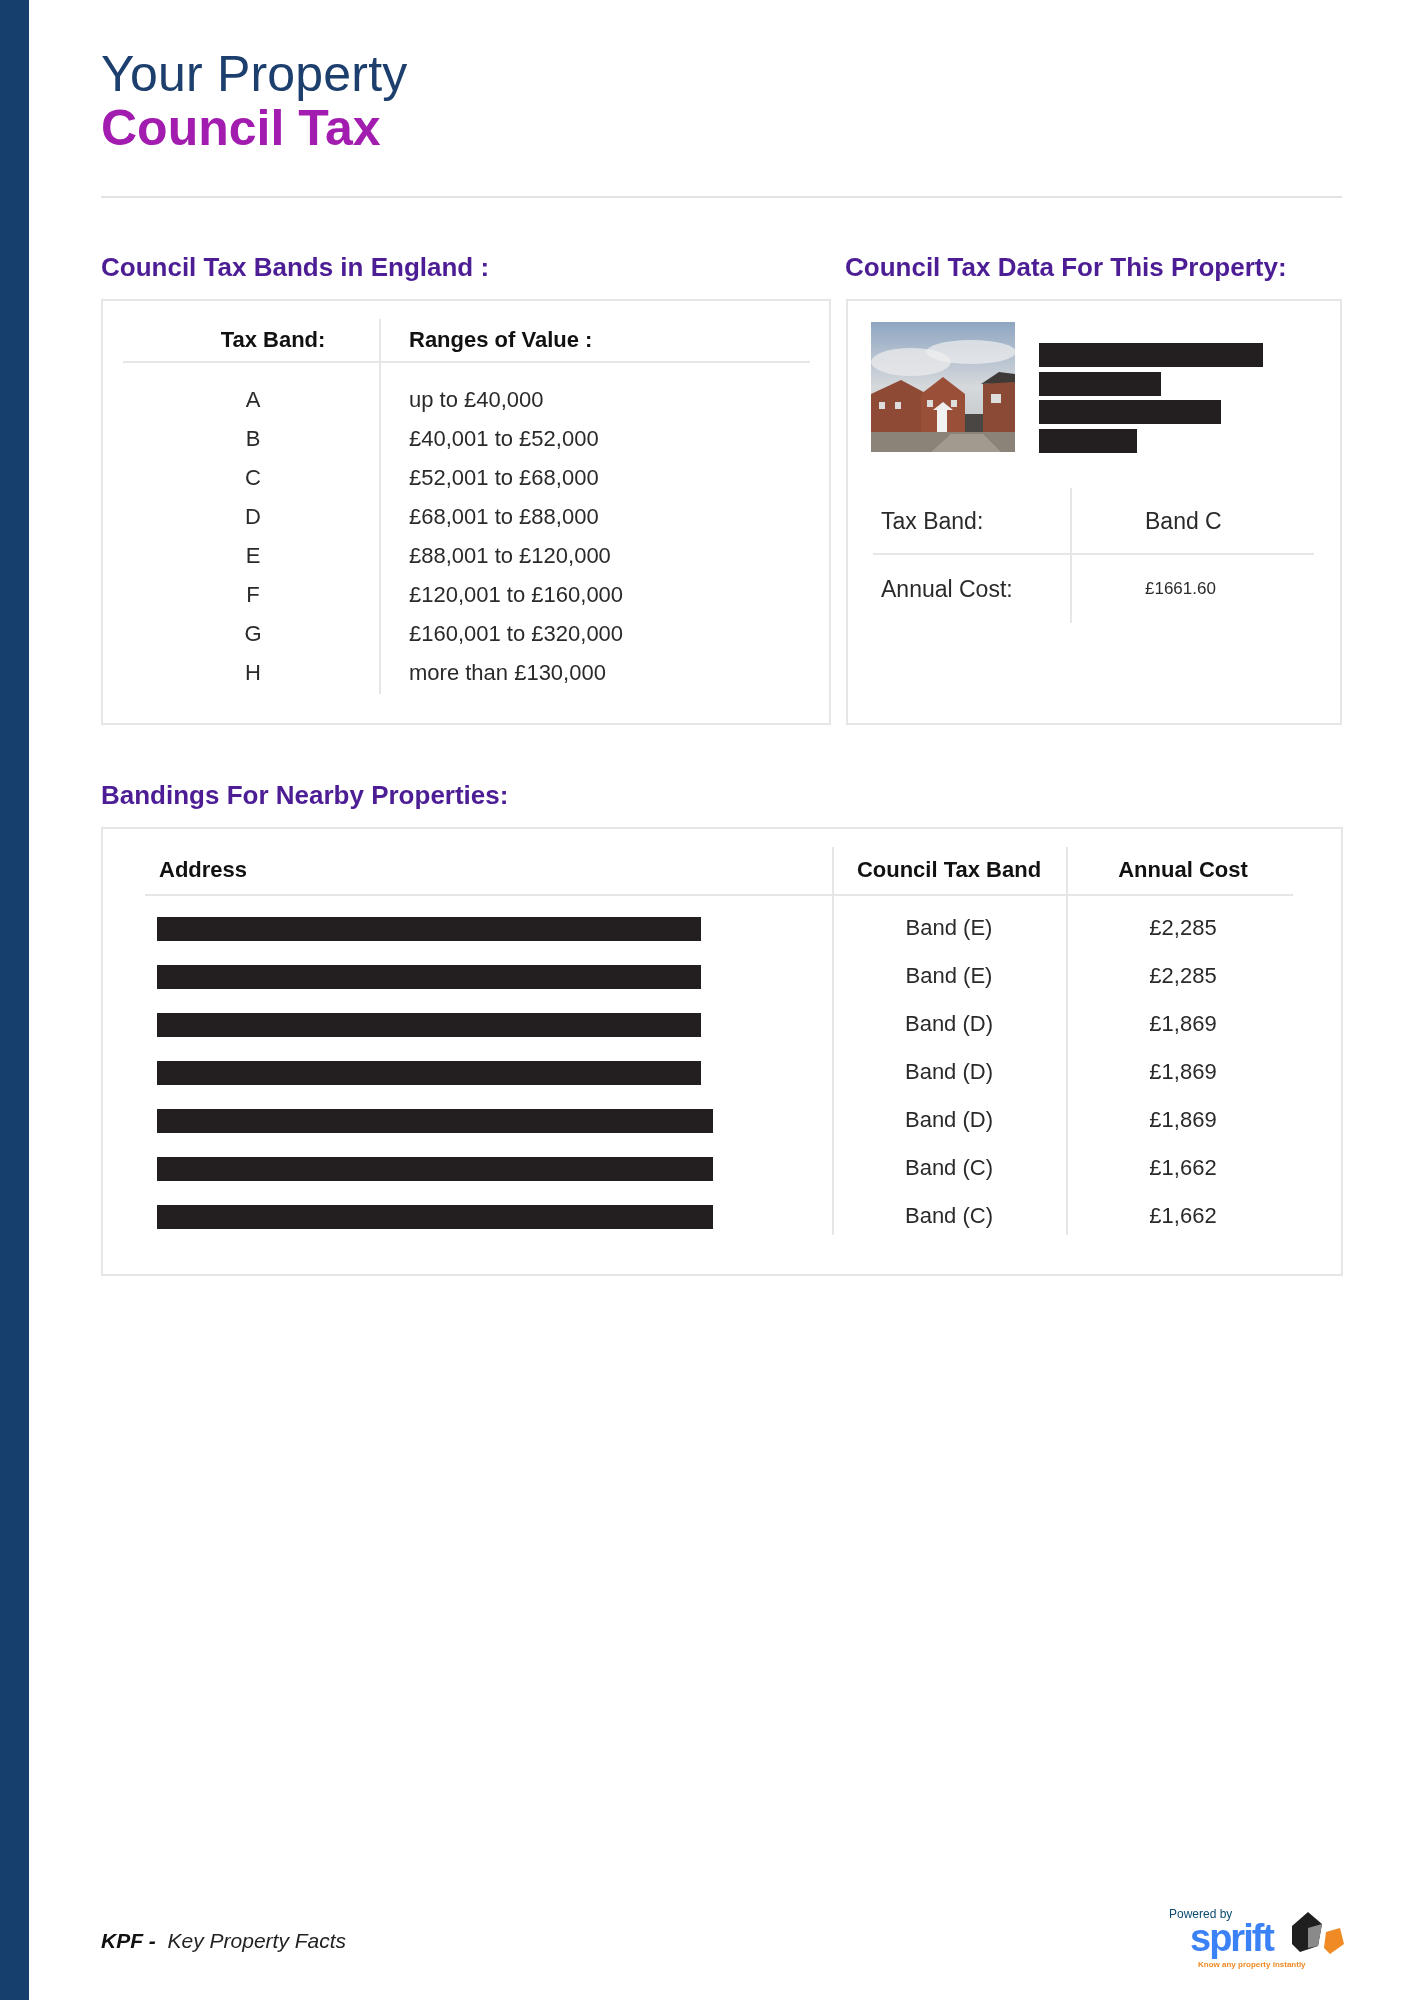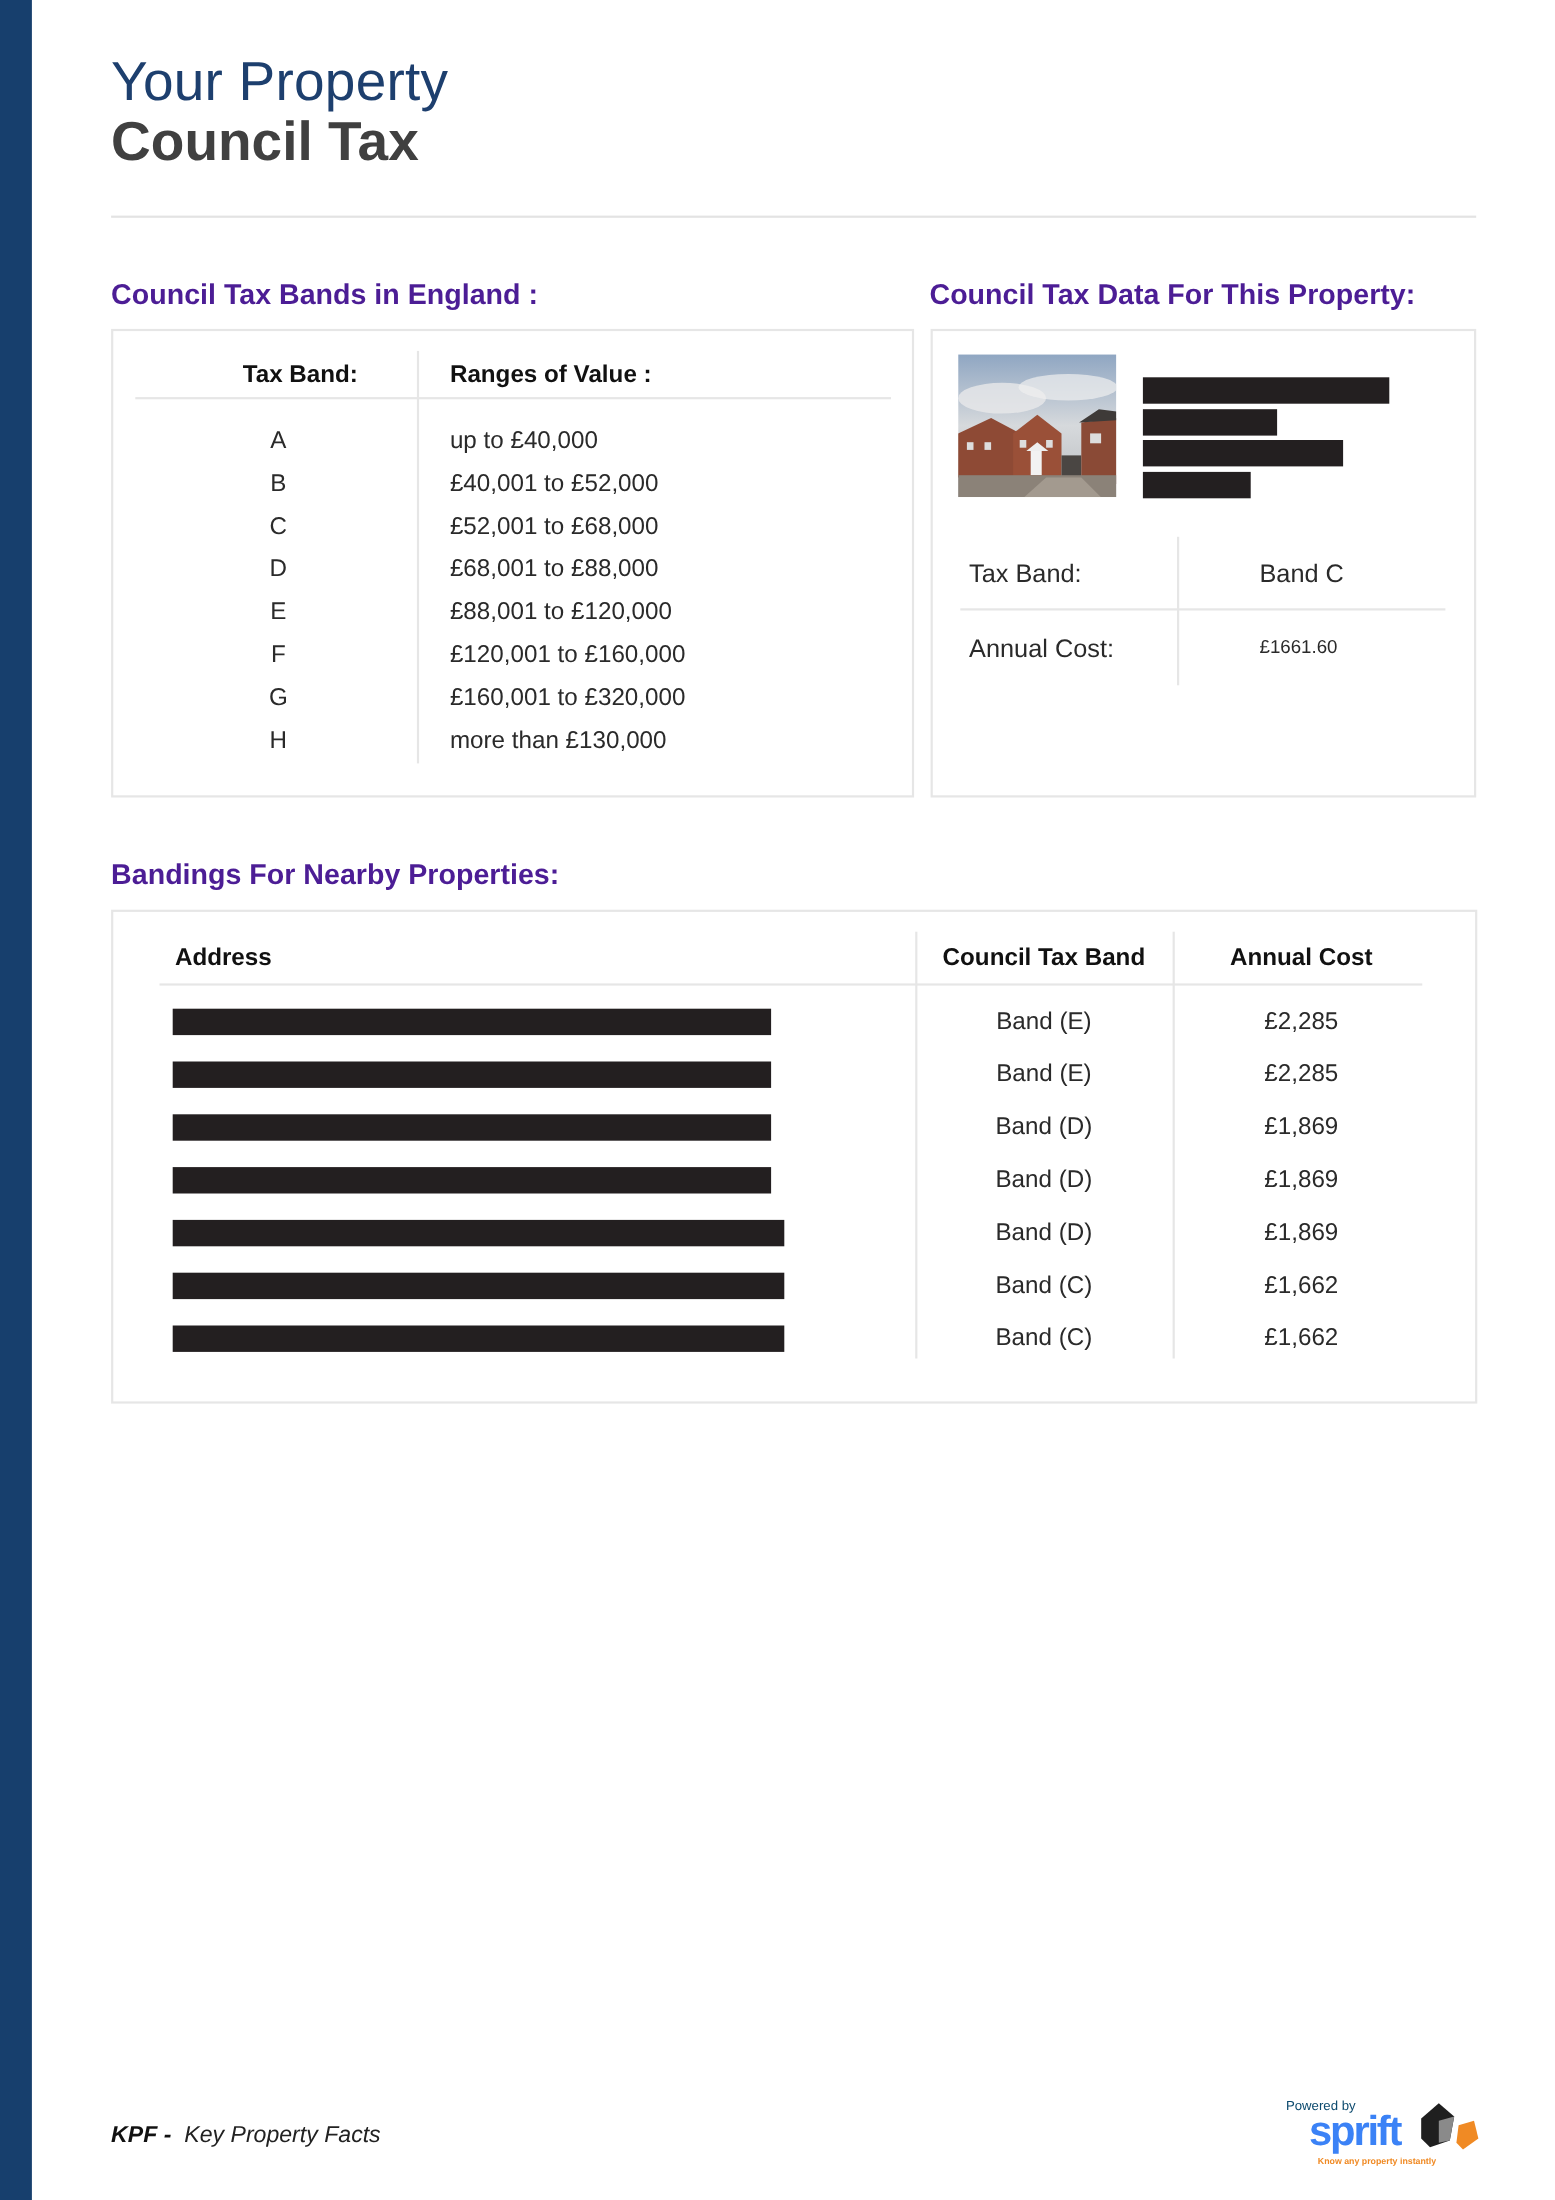--- a/index.html
+++ b/index.html
@@ -1,21 +1,21 @@
 <!DOCTYPE html>
 <html><head>
 <meta charset="utf-8">
 <style>
   html, body { margin:0; padding:0; }
   body { width:1414px; height:2000px; position:relative; background:#ffffff; overflow:hidden;
          font-family:"Liberation Sans", "DejaVu Sans", sans-serif; color:#222; }
   .abs { position:absolute; }
   .sidebar { left:0; top:0; width:29px; height:2000px; background:#173f6d; }
   .title1 { left:101px; top:44px; font-size:50px; line-height:60px; color:#1d3f6e; font-weight:400; letter-spacing:0.2px; white-space:nowrap; }
-  .title2 { left:101px; top:100px; font-size:50px; line-height:56px; color:#404040; font-weight:700; white-space:nowrap; }
+  .title2 { left:101px; top:100px; font-size:50px; line-height:56px; color:#a21caf; font-weight:700; white-space:nowrap; }
   .hr-top { left:101px; top:196px; width:1241px; height:2px; background:#e3e3e3; }
   .section-h { font-size:26px; font-weight:700; color:#4c1d95; white-space:nowrap; line-height:32px; }
   .box { border:2px solid #e6e6e6; box-sizing:border-box; background:#fff; }
   .vline { width:2px; background:#e6e6e6; }
   .hline { height:2px; background:#e6e6e6; }
   .th { font-size:22px; font-weight:700; color:#111; white-space:nowrap; line-height:28px; }
   .td { font-size:22px; color:#2a2a2a; white-space:nowrap; line-height:28px;text-align:right; }
   .center { text-align:center; }
   .redact { background:#231f20; }
   .photo { overflow:hidden; }

